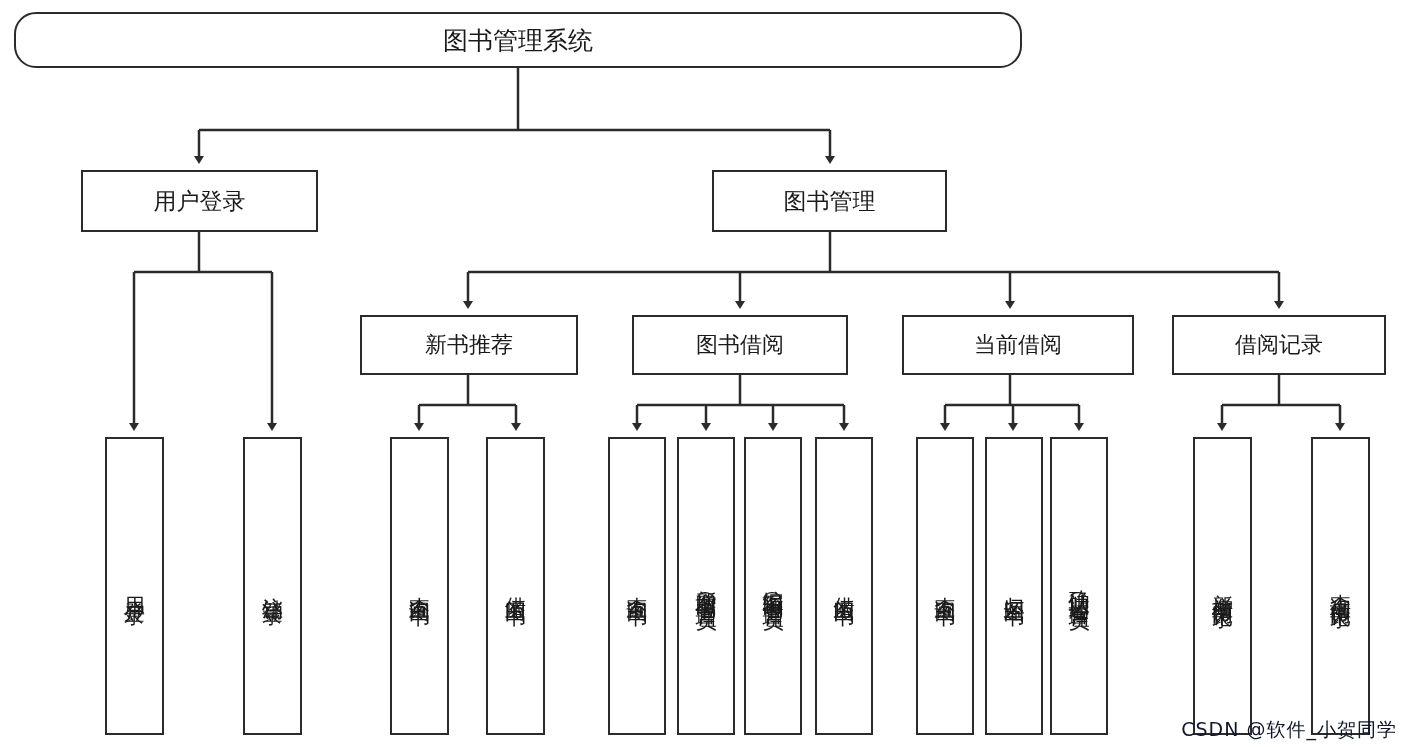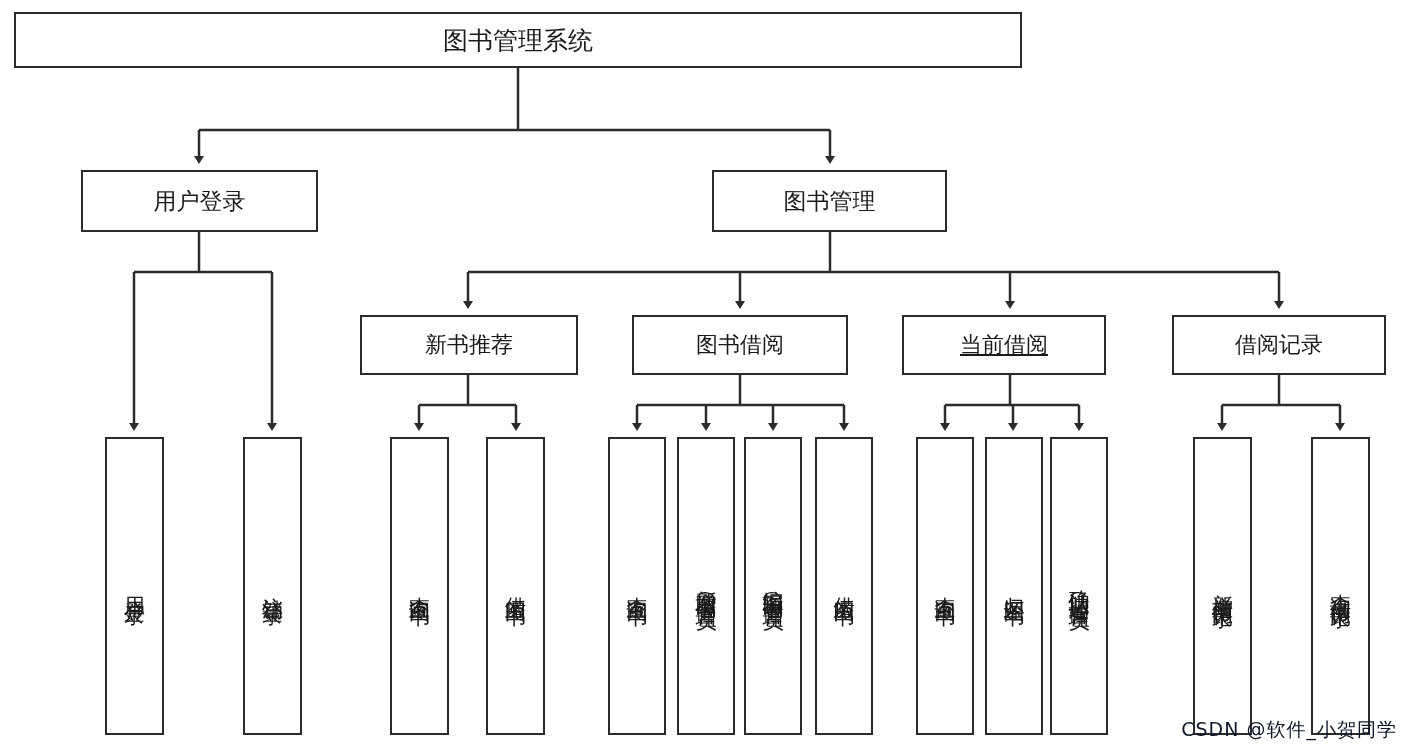--- a/index.html
+++ b/index.html
@@ -121,31 +121,31 @@
     <path class="edge-path" d="M945,405 L945,427" marker-end="url(#arrow)"></path>
     <path class="edge-path" d="M1013,405 L1013,427" marker-end="url(#arrow)"></path>
     <path class="edge-path" d="M1079,405 L1079,427" marker-end="url(#arrow)"></path>
 
     <path class="edge-path" d="M1279,375 L1279,405"></path>
     <path class="edge-path" d="M1222,405 L1340,405"></path>
     <path class="edge-path" d="M1222,405 L1222,427" marker-end="url(#arrow)"></path>
     <path class="edge-path" d="M1340,405 L1340,427" marker-end="url(#arrow)"></path>
   </svg>
 
-  <div class="node level0" style="left:14px; top:12px; width:1008px; height:56px;">图书管理系统</div>
+  <div class="node level0" style="left:14px; top:12px; width:1008px; height:56px;border-radius:22px;">图书管理系统</div>
 
   <div class="node level1" style="left:81px; top:170px; width:237px; height:62px;">用户登录</div>
 
   <div class="node level1" style="left:712px; top:170px; width:235px; height:62px;">图书管理</div>
 
   <div class="node level2" style="left:360px; top:315px; width:218px; height:60px;">新书推荐</div>
 
   <div class="node level2" style="left:632px; top:315px; width:216px; height:60px;text-align:center;">图书借阅</div>
 
-  <div class="node level2" style="left:902px; top:315px; width:204px; height:60px;text-decoration:underline;">当前借阅</div>
+  <div class="node level2" style="left:902px; top:315px; width:232px; height:60px;">当前借阅</div>
 
   <div class="node level2" style="left:1172px; top:315px; width:214px; height:60px;font-family:Liberation Mono, monospace;">借阅记录</div>
 
   <div class="node leaf" style="left:105px; top:437px; width:59px; height:298px;">
     <span class="leaf-label">用户登录</span>
   </div>
   <div class="node leaf" style="left:243px; top:437px; width:59px; height:298px;">
     <span class="leaf-label">注销登录</span>
   </div>
 

